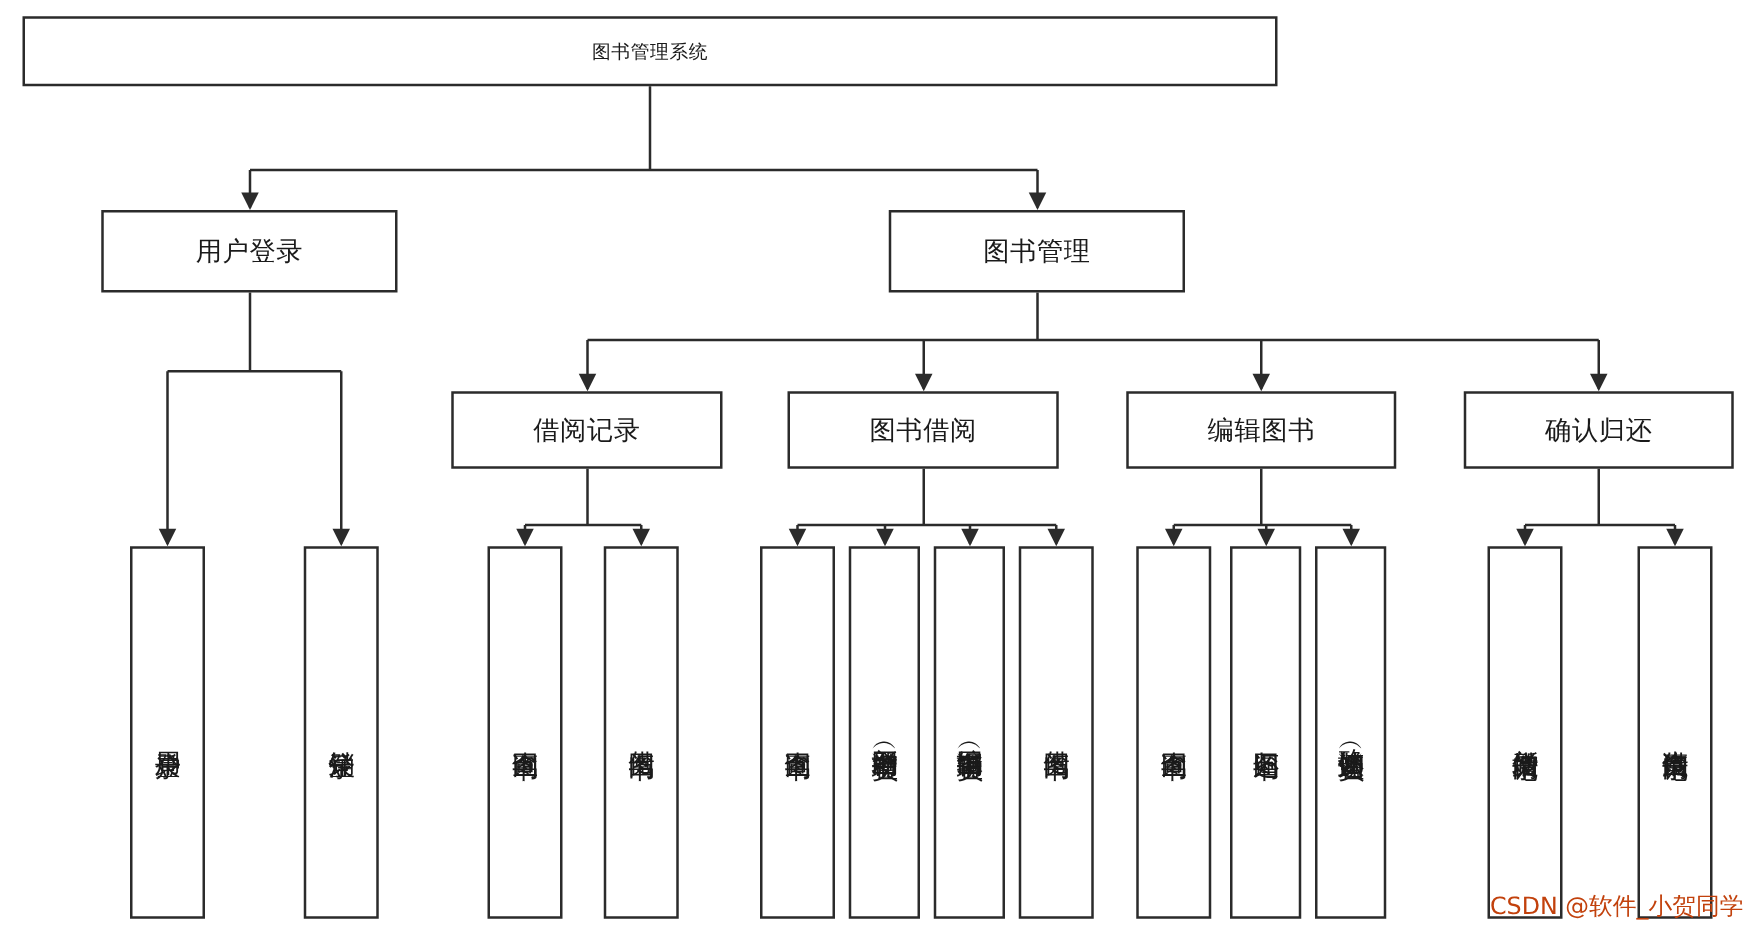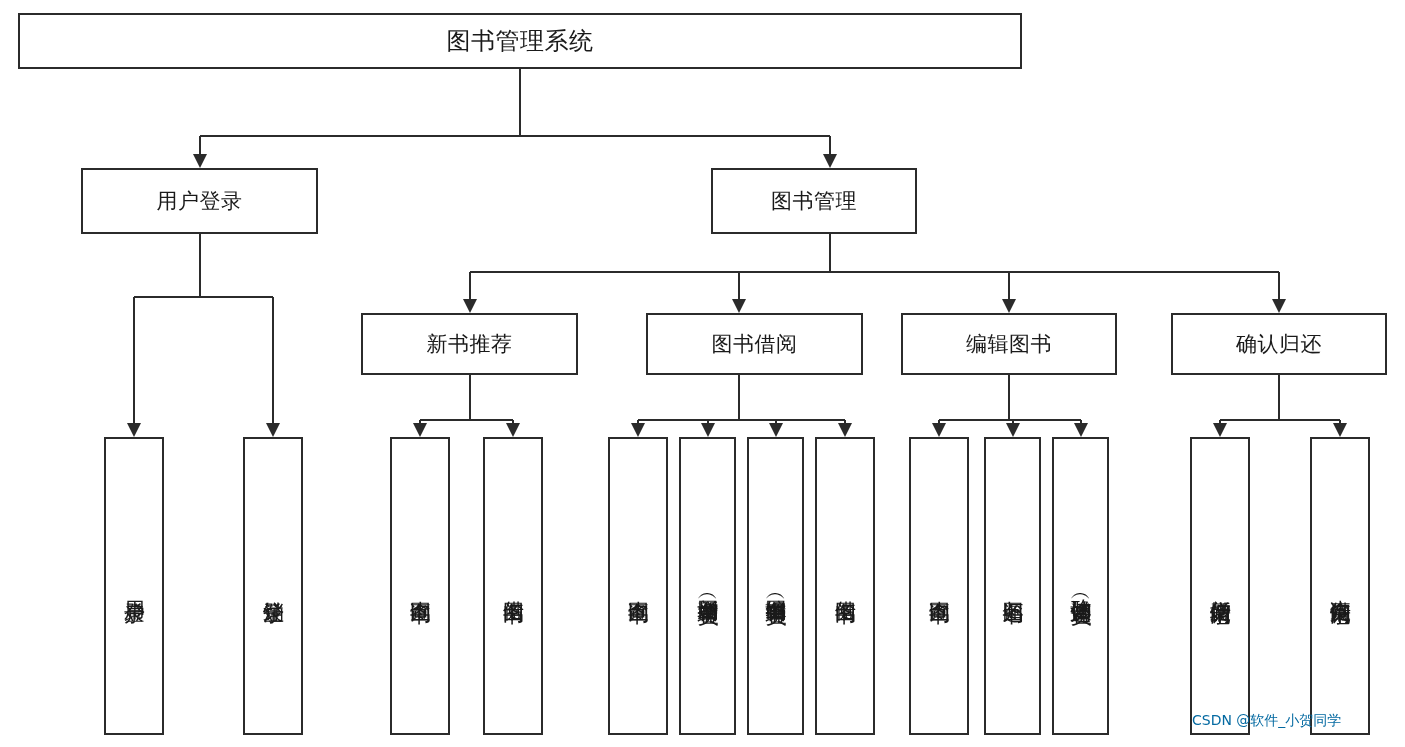--- a/index.html
+++ b/index.html
@@ -34,77 +34,77 @@
     white-space: nowrap;
   }
   .node.vertical .label {
     writing-mode: vertical-rl;
     text-orientation: upright;
     font-size: 21px;
     line-height: 1.18;
     letter-spacing: 1px;
     white-space: nowrap;
   }
-  .node.root .label { font-size: 24px; }
+  .node.root .label { font-size: 15px; }
 
   .edge {
     position: absolute;
     background: #2b2b2b;
   }
   .edge.v { width: 2px; }
   .edge.h { height: 2px; }
 
   .arrow {
     position: absolute;
     width: 0;
     height: 0;
     border-left: 7px solid transparent;
     border-right: 7px solid transparent;
     border-top: 14px solid #2b2b2b;
   }
 
   .watermark {
     position: absolute;
-    color: #0369a1;
-    font-size: 14px;
+    color: #c2410c;
+    font-size: 19px;
     white-space: nowrap;
     user-select: none;
   }
 </style>
 </head>
 <body>
 
 <div id="canvas">
     <div class="node root" style="left: 18px; top: 13px; width: 1004px; height: 56px;">
       <span class="label">图书管理系统</span>
     </div>
     <div class="edge v" style="left: 519px; top: 69px; height: 67px;"></div>
     <div class="edge h" style="left: 200px; top: 135px; width: 630px;"></div>
     <div class="edge v" style="left: 199px; top: 136px; height: 30px;"></div>
     <div class="arrow" style="left: 193px; top: 154px;"></div>
     <div class="node " style="left: 81px; top: 168px; width: 237px; height: 66px;">
       <span class="label">用户登录</span>
     </div>
     <div class="edge v" style="left: 829px; top: 136px; height: 30px;"></div>
     <div class="arrow" style="left: 823px; top: 154px;"></div>
-    <div class="node " style="left: 711px; top: 168px; width: 206px; height: 66px;">
+    <div class="node " style="left: 711px; top: 168px; width: 237px; height: 66px;">
       <span class="label">图书管理</span>
     </div>
     <div class="edge v" style="left: 199px; top: 234px; height: 63px;"></div>
     <div class="edge h" style="left: 134px; top: 296px; width: 139px;"></div>
     <div class="edge v" style="left: 829px; top: 234px; height: 38px;"></div>
     <div class="edge h" style="left: 470px; top: 271px; width: 809px;"></div>
     <div class="edge v" style="left: 469px; top: 272px; height: 39px;"></div>
     <div class="arrow" style="left: 463px; top: 299px;"></div>
     <div class="node " style="left: 361px; top: 313px; width: 217px; height: 62px;">
-      <span class="label">新书推荐</span>
+      <span class="label">借阅记录</span>
     </div>
     <div class="edge v" style="left: 738px; top: 272px; height: 39px;"></div>
     <div class="arrow" style="left: 732px; top: 299px;"></div>
-    <div class="node " style="left: 630px; top: 313px; width: 217px; height: 62px; margin-left: 16px;">
+    <div class="node " style="left: 630px; top: 313px; width: 217px; height: 62px;">
       <span class="label">图书借阅</span>
     </div>
     <div class="edge v" style="left: 1008px; top: 272px; height: 39px;"></div>
     <div class="arrow" style="left: 1002px; top: 299px;"></div>
     <div class="node " style="left: 901px; top: 313px; width: 216px; height: 62px;">
       <span class="label">编辑图书</span>
     </div>
     <div class="edge v" style="left: 1278px; top: 272px; height: 39px;"></div>
     <div class="arrow" style="left: 1272px; top: 299px;"></div>
     <div class="node " style="left: 1171px; top: 313px; width: 216px; height: 62px;">

